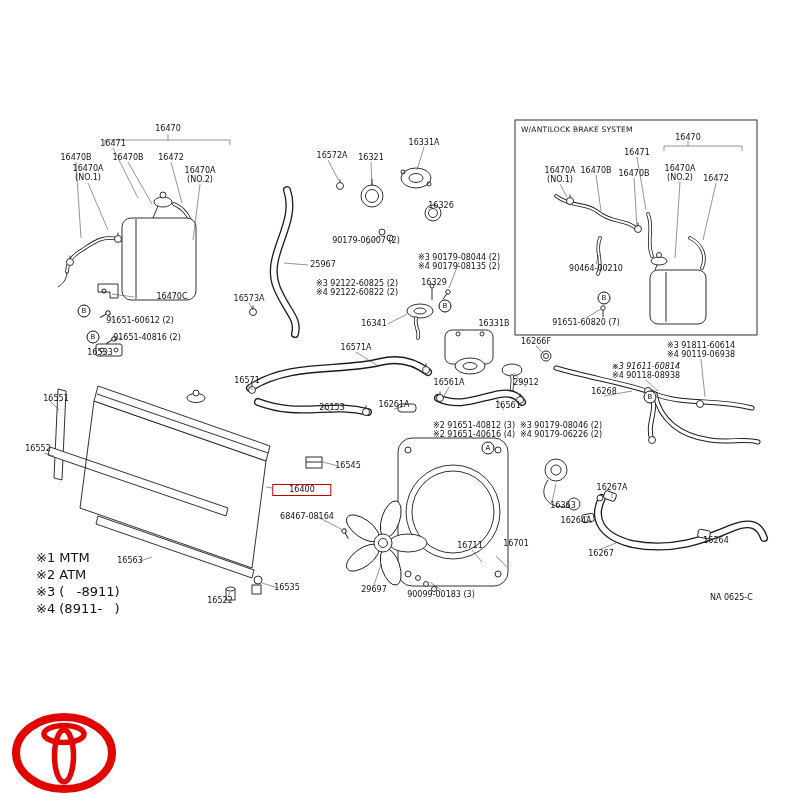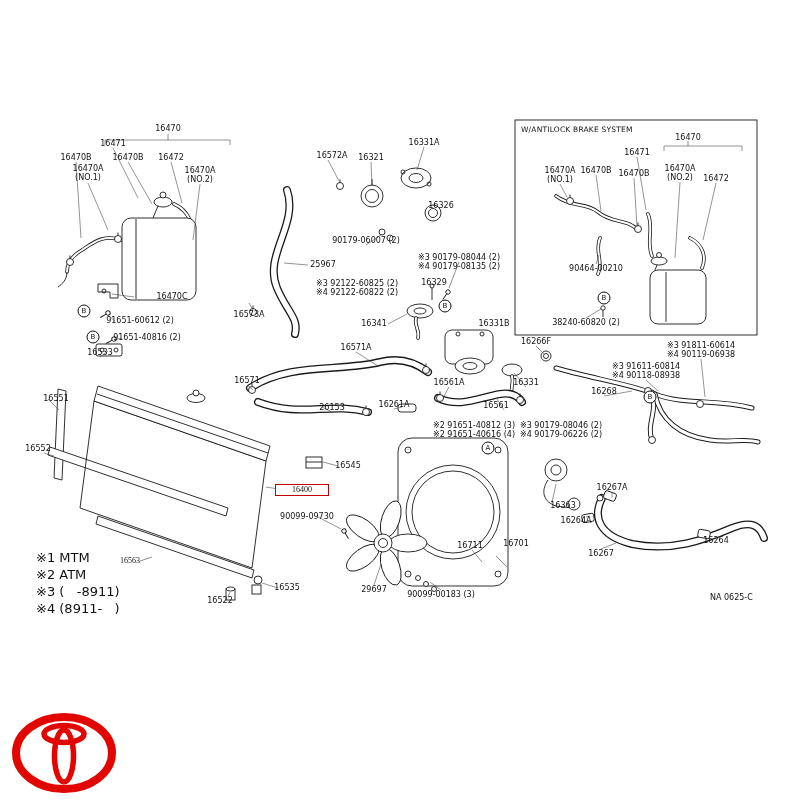--- a/index.html
+++ b/index.html
@@ -13,21 +13,21 @@
   .hO{stroke:#1a1a1a;stroke-width:8;fill:none;stroke-linecap:round;}
   .hI{stroke:#fff;stroke-width:5.4;fill:none;stroke-linecap:round;}
   .pO{stroke:#1a1a1a;stroke-width:5;fill:none;stroke-linecap:round;}
   .pI{stroke:#fff;stroke-width:3.1;fill:none;stroke-linecap:round;}
   .tO{stroke:#1a1a1a;stroke-width:3.6;fill:none;stroke-linecap:round;}
   .tI{stroke:#fff;stroke-width:2;fill:none;stroke-linecap:round;}
   .leader{stroke:#3a3a3a;stroke-width:0.55;fill:none;}
   
   .plabel{position:absolute;transform:translate(-50%,-50%);font-size:8px;
           line-height:1;white-space:nowrap;color:#111;}
-  .plabel.hl{border:1.6px solid #c00000;background:#fff;padding:1px 16px;font-family:Liberation Serif, serif;}
+  .plabel.hl{border:1.6px solid #c00000;background:#fff;padding:1px 16px;}
   .callout{position:absolute;transform:translate(-50%,-50%);width:11px;height:11px;
            border:1px solid #111;border-radius:50%;font-size:7px;line-height:11px;
            text-align:center;background:#fff;}
   .legend{position:absolute;left:36px;top:550px;font-size:13px;line-height:1.3;
           white-space:pre;}
   .inset-title{position:absolute;left:521px;top:125px;font-size:7.5px;
                letter-spacing:0.2px;}
   .drawing-number{position:absolute;left:710px;top:593px;font-size:8px;}
   
   .footer{position:absolute;left:0;top:700px;width:800px;height:100px;}
@@ -278,75 +278,75 @@
       <div class="plabel" style="left: 200px; top: 171px;">16470A</div>
       <div class="plabel" style="left: 200px; top: 180px;">(NO.2)</div>
       <div class="plabel" style="left: 148px; top: 297px; margin-left: 24px;">16470C</div>
       <div class="plabel" style="left: 140px; top: 321px;">91651-60612 (2)</div>
       <div class="plabel" style="left: 147px; top: 338px;">91651-40816 (2)</div>
       <div class="plabel" style="left: 100px; top: 353px;">16533</div>
       <div class="plabel" style="left: 56px; top: 399px;">16551</div>
       <div class="plabel" style="left: 38px; top: 449px;">16552</div>
       <div class="plabel hl" style="left: 302px; top: 490px;">16400</div>
       <div class="plabel" style="left: 348px; top: 466px;">16545</div>
-      <div class="plabel" style="left: 307px; top: 517px;">90099-09730</div>
-      <div class="plabel" style="left: 130px; top: 561px; font-family: Liberation Serif, serif;">16563</div>
+      <div class="plabel" style="left: 307px; top: 517px;">68467-08164</div>
+      <div class="plabel" style="left: 130px; top: 561px;">16563</div>
       <div class="plabel" style="left: 287px; top: 588px;">16535</div>
       <div class="plabel" style="left: 220px; top: 601px;">16522</div>
       <div class="plabel" style="left: 374px; top: 590px;">29697</div>
       <div class="plabel" style="left: 441px; top: 595px;">90099-00183 (3)</div>
       <div class="plabel" style="left: 470px; top: 546px;">16711</div>
       <div class="plabel" style="left: 516px; top: 544px;">16701</div>
       <div class="plabel" style="left: 563px; top: 506px;">16363</div>
       <div class="plabel" style="left: 612px; top: 488px;">16267A</div>
       <div class="plabel" style="left: 576px; top: 521px;">16264A</div>
       <div class="plabel" style="left: 716px; top: 541px;">16264</div>
       <div class="plabel" style="left: 601px; top: 554px;">16267</div>
       <div class="plabel" style="left: 604px; top: 392px;">16268</div>
       <div class="plabel" style="left: 536px; top: 342px;">16266F</div>
-      <div class="plabel" style="left: 646px; top: 367px;">※3 91611-60814</div>
+      <div class="plabel" style="left: 646px; top: 367px; font-style: italic;">※3 91611-60814</div>
       <div class="plabel" style="left: 646px; top: 376px;">※4 90118-08938</div>
       <div class="plabel" style="left: 701px; top: 346px;">※3 91811-60614</div>
       <div class="plabel" style="left: 701px; top: 355px;">※4 90119-06938</div>
       <div class="plabel" style="left: 332px; top: 156px;">16572A</div>
       <div class="plabel" style="left: 371px; top: 158px;">16321</div>
       <div class="plabel" style="left: 424px; top: 143px;">16331A</div>
       <div class="plabel" style="left: 441px; top: 206px;">16326</div>
       <div class="plabel" style="left: 366px; top: 241px;">90179-06007 (2)</div>
       <div class="plabel" style="left: 323px; top: 265px;">25967</div>
       <div class="plabel" style="left: 357px; top: 284px;">※3 92122-60825 (2)</div>
       <div class="plabel" style="left: 357px; top: 293px;">※4 92122-60822 (2)</div>
       <div class="plabel" style="left: 459px; top: 258px;">※3 90179-08044 (2)</div>
       <div class="plabel" style="left: 459px; top: 267px;">※4 90179-08135 (2)</div>
       <div class="plabel" style="left: 434px; top: 283px;">16329</div>
       <div class="plabel" style="left: 494px; top: 324px;">16331B</div>
-      <div class="plabel" style="left: 249px; top: 299px; margin-top: 16px;">16573A</div>
+      <div class="plabel" style="left: 249px; top: 299px;">16573A</div>
       <div class="plabel" style="left: 374px; top: 324px;">16341</div>
       <div class="plabel" style="left: 356px; top: 348px;">16571A</div>
       <div class="plabel" style="left: 247px; top: 381px;">16571</div>
       <div class="plabel" style="left: 332px; top: 408px;">26153</div>
       <div class="plabel" style="left: 449px; top: 383px;">16561A</div>
       <div class="plabel" style="left: 394px; top: 405px;">16261A</div>
-      <div class="plabel" style="left: 496px; top: 406px;">16561</div>
-      <div class="plabel" style="left: 526px; top: 383px;">16331</div>
+      <div class="plabel" style="left: 508px; top: 406px;">16561</div>
+      <div class="plabel" style="left: 526px; top: 383px;">29912</div>
       <div class="plabel" style="left: 474px; top: 426px;">※2 91651-40812 (3)</div>
       <div class="plabel" style="left: 474px; top: 435px;">※2 91651-40616 (4)</div>
       <div class="plabel" style="left: 561px; top: 426px;">※3 90179-08046 (2)</div>
       <div class="plabel" style="left: 561px; top: 435px;">※4 90179-06226 (2)</div>
       <div class="plabel" style="left: 688px; top: 138px;">16470</div>
       <div class="plabel" style="left: 637px; top: 153px;">16471</div>
       <div class="plabel" style="left: 560px; top: 171px;">16470A</div>
       <div class="plabel" style="left: 560px; top: 180px;">(NO.1)</div>
       <div class="plabel" style="left: 596px; top: 171px;">16470B</div>
       <div class="plabel" style="left: 634px; top: 174px;">16470B</div>
       <div class="plabel" style="left: 680px; top: 169px;">16470A</div>
       <div class="plabel" style="left: 680px; top: 178px;">(NO.2)</div>
       <div class="plabel" style="left: 716px; top: 179px;">16472</div>
       <div class="plabel" style="left: 596px; top: 269px;">90464-00210</div>
-      <div class="plabel" style="left: 586px; top: 323px;">38240-60820 (2)</div>
+      <div class="plabel" style="left: 586px; top: 323px;">91651-60820 (7)</div>
       <div class="callout" style="left: 84px; top: 311px;">B</div>
       <div class="callout" style="left: 93px; top: 337px;">B</div>
       <div class="callout" style="left: 445px; top: 306px;">B</div>
       <div class="callout" style="left: 604px; top: 298px;">B</div>
       <div class="callout" style="left: 650px; top: 397px;">B</div>
       <div class="callout" style="left: 488px; top: 448px;">A</div>
     </div>
 
   <div class="legend" id="legend"><div>※1 MTM</div><div>※2 ATM</div><div>※3 (   -8911)</div><div>※4 (8911-   )</div></div>
 

